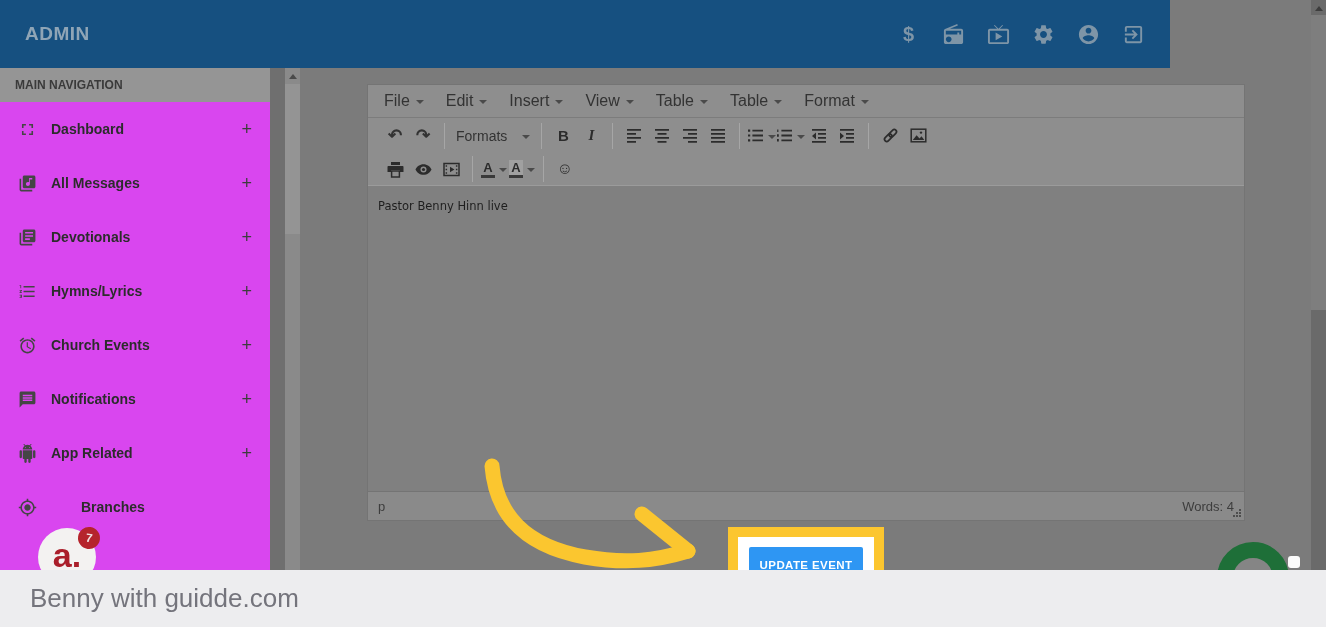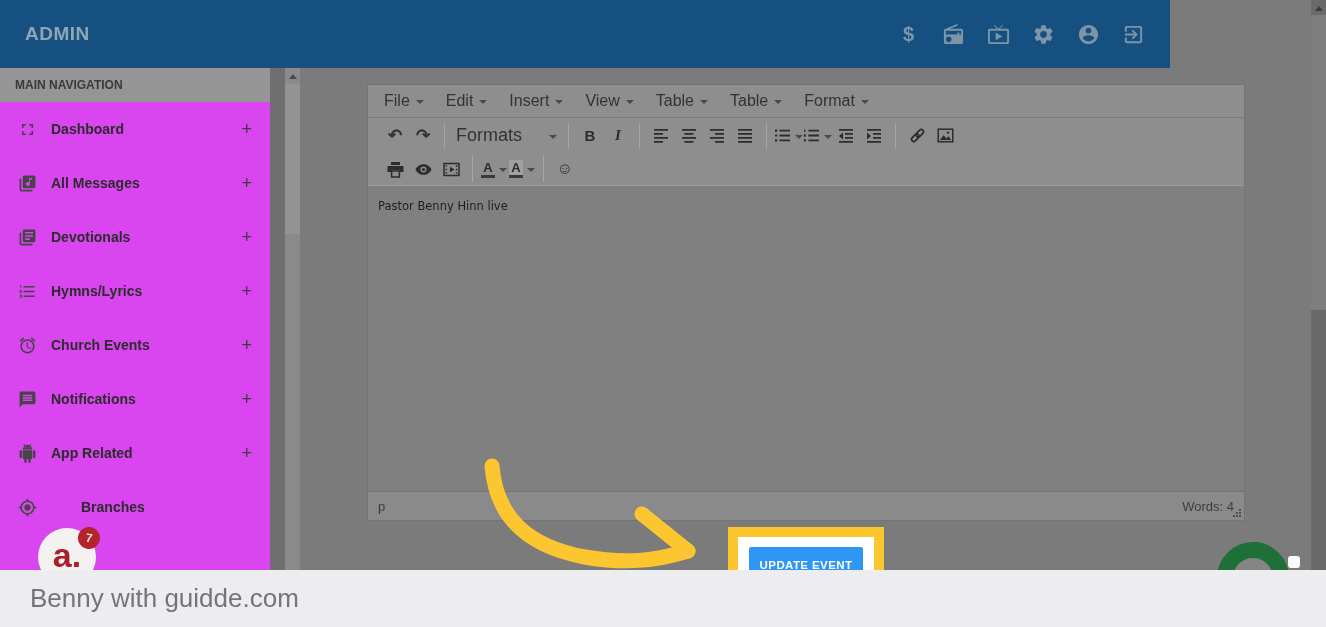--- a/index.html
+++ b/index.html
@@ -49,21 +49,21 @@
   .caret{width:0;height:0;border-left:4px solid transparent;border-right:4px solid transparent;
     border-top:4px solid #4a4a4a;margin-top:2px;}
   .tb-row{display:flex;align-items:center;height:35px;padding:0 6px;box-sizing:border-box;}
   .tb-row.second{height:33px;border-bottom:1px solid #9b9b9b;}
   .tb-group{display:flex;align-items:center;height:26px;padding:0 7px;}
   .tb-group + .tb-group{border-left:1px solid #a6a6a6;}
   .tb-btn{min-width:28px;height:26px;display:flex;align-items:center;justify-content:center;
     color:#2c2c2c;gap:4px;}
   .tb-btn svg{width:17px;height:17px;fill:#2c2c2c;}
   .glyph{font-size:17px;font-weight:bold;line-height:1;color:#333;}
-  .fmt-label{font-size:18px;color:#333;margin-right:23px;text-align:right;}
+  .fmt-label{font-size:14px;color:#333;margin-right:11px;text-align:right;}
   .b-label{font-size:15px;font-weight:bold;color:#2c2c2c;}
   .i-label{font-size:15px;font-weight:bold;font-style:italic;font-family:"Liberation Serif",serif;color:#2c2c2c;}
   .color-a{font-size:13px;font-weight:bold;color:#2c2c2c;border-bottom:3px solid #3a3a3a;
     padding:0 2px;line-height:15px;}
   .color-a.back{background:#a0a0a0;}
   .smiley{font-size:16px;color:#2c2c2c;line-height:1;}
   .edit-area{height:305px;background:#808080;padding:13px 10px;box-sizing:border-box;}
   .edit-text{font-family:"DejaVu Sans",sans-serif;font-size:11.5px;color:#1e1e1e;}
   .statusbar{height:29px;border-top:1px solid #747474;background:#8a8a8a;position:relative;
     display:flex;align-items:center;justify-content:space-between;padding:0 10px;

